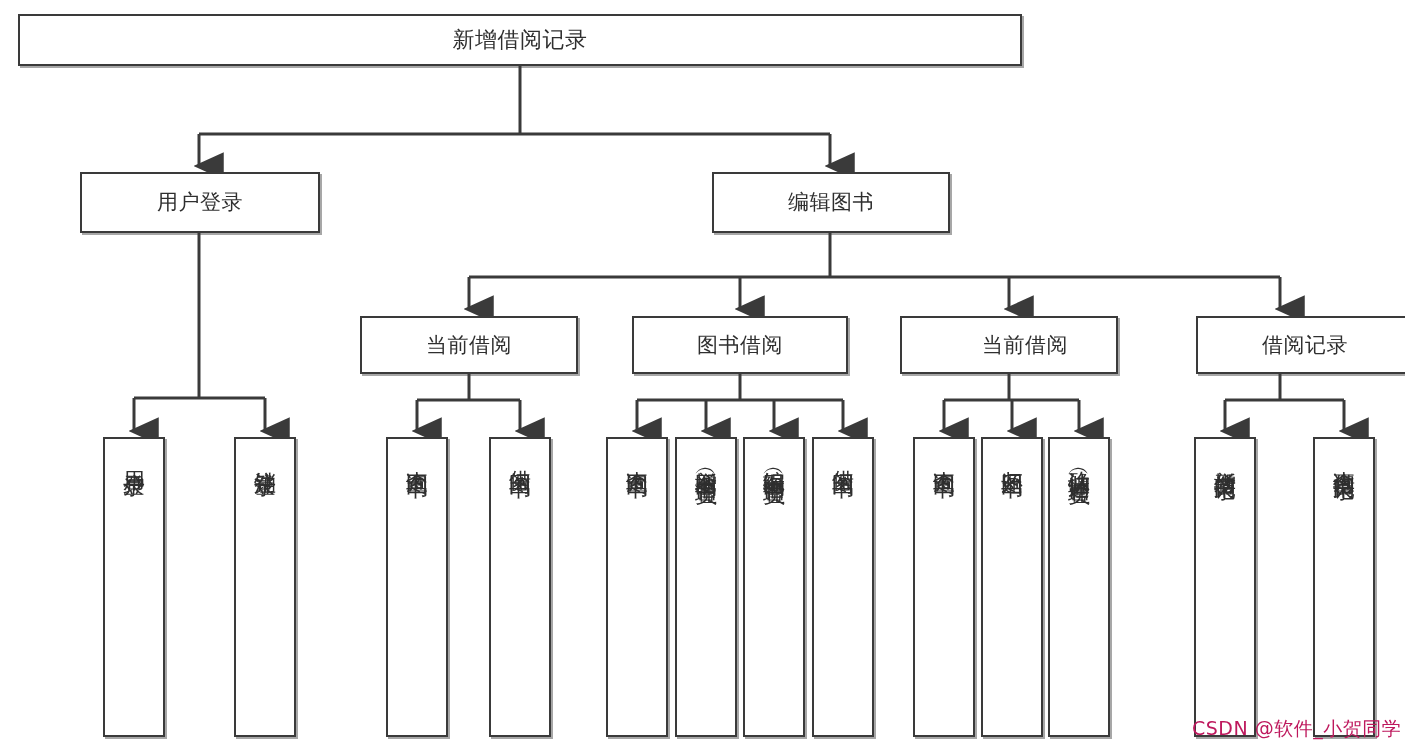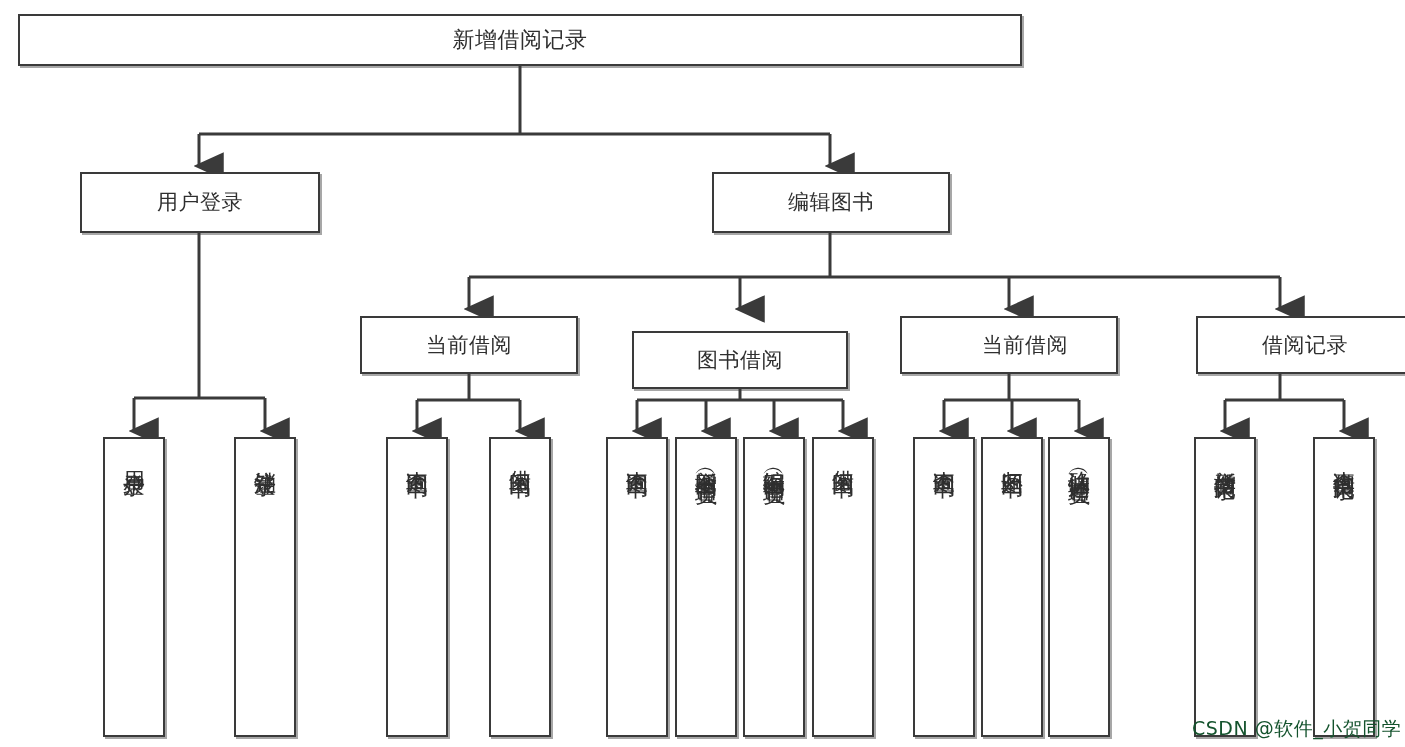--- a/index.html
+++ b/index.html
@@ -59,21 +59,21 @@
   .node.vert .label {
     writing-mode: vertical-rl;
     text-orientation: upright;
     font-size: 22px;
     line-height: 1.0;
     letter-spacing: 2px;
     white-space: nowrap;
   }
   .watermark {
     position: absolute;
-    color: #14532d;
+    color: #be185d;
     font-size: 19px;
     letter-spacing: 0.5px;
     z-index: 5;
     white-space: nowrap;
     user-select: none;
   }
 </style>
 </head>
 <body>
 
@@ -138,21 +138,21 @@
   <div class="node horiz" style="left:80px; top:172px; width:240px; height:61px;">
     <span class="label">用户登录</span>
   </div>
   <div class="node horiz" style="left:712px; top:172px; width:238px; height:61px;">
     <span class="label">编辑图书</span>
   </div>
 
   <div class="node horiz" style="left:360px; top:316px; width:218px; height:58px;">
     <span class="label">当前借阅</span>
   </div>
-  <div class="node horiz" style="left:632px; top:316px; width:216px; height:58px;margin-top:15px;">
+  <div class="node horiz" style="left:632px; top:316px; width:216px; height:58px;">
     <span class="label">图书借阅</span>
   </div>
   <div class="node horiz" style="left:900px; top:316px; width:218px; height:58px;padding-left:32px;">
     <span class="label">当前借阅</span>
   </div>
   <div class="node horiz" style="left:1172px; top:316px; width:218px; height:58px;margin-left:24px;">
     <span class="label">借阅记录</span>
   </div>
 
   <div class="node vert" style="left:103px; top:437px; width:62px; height:300px;">

